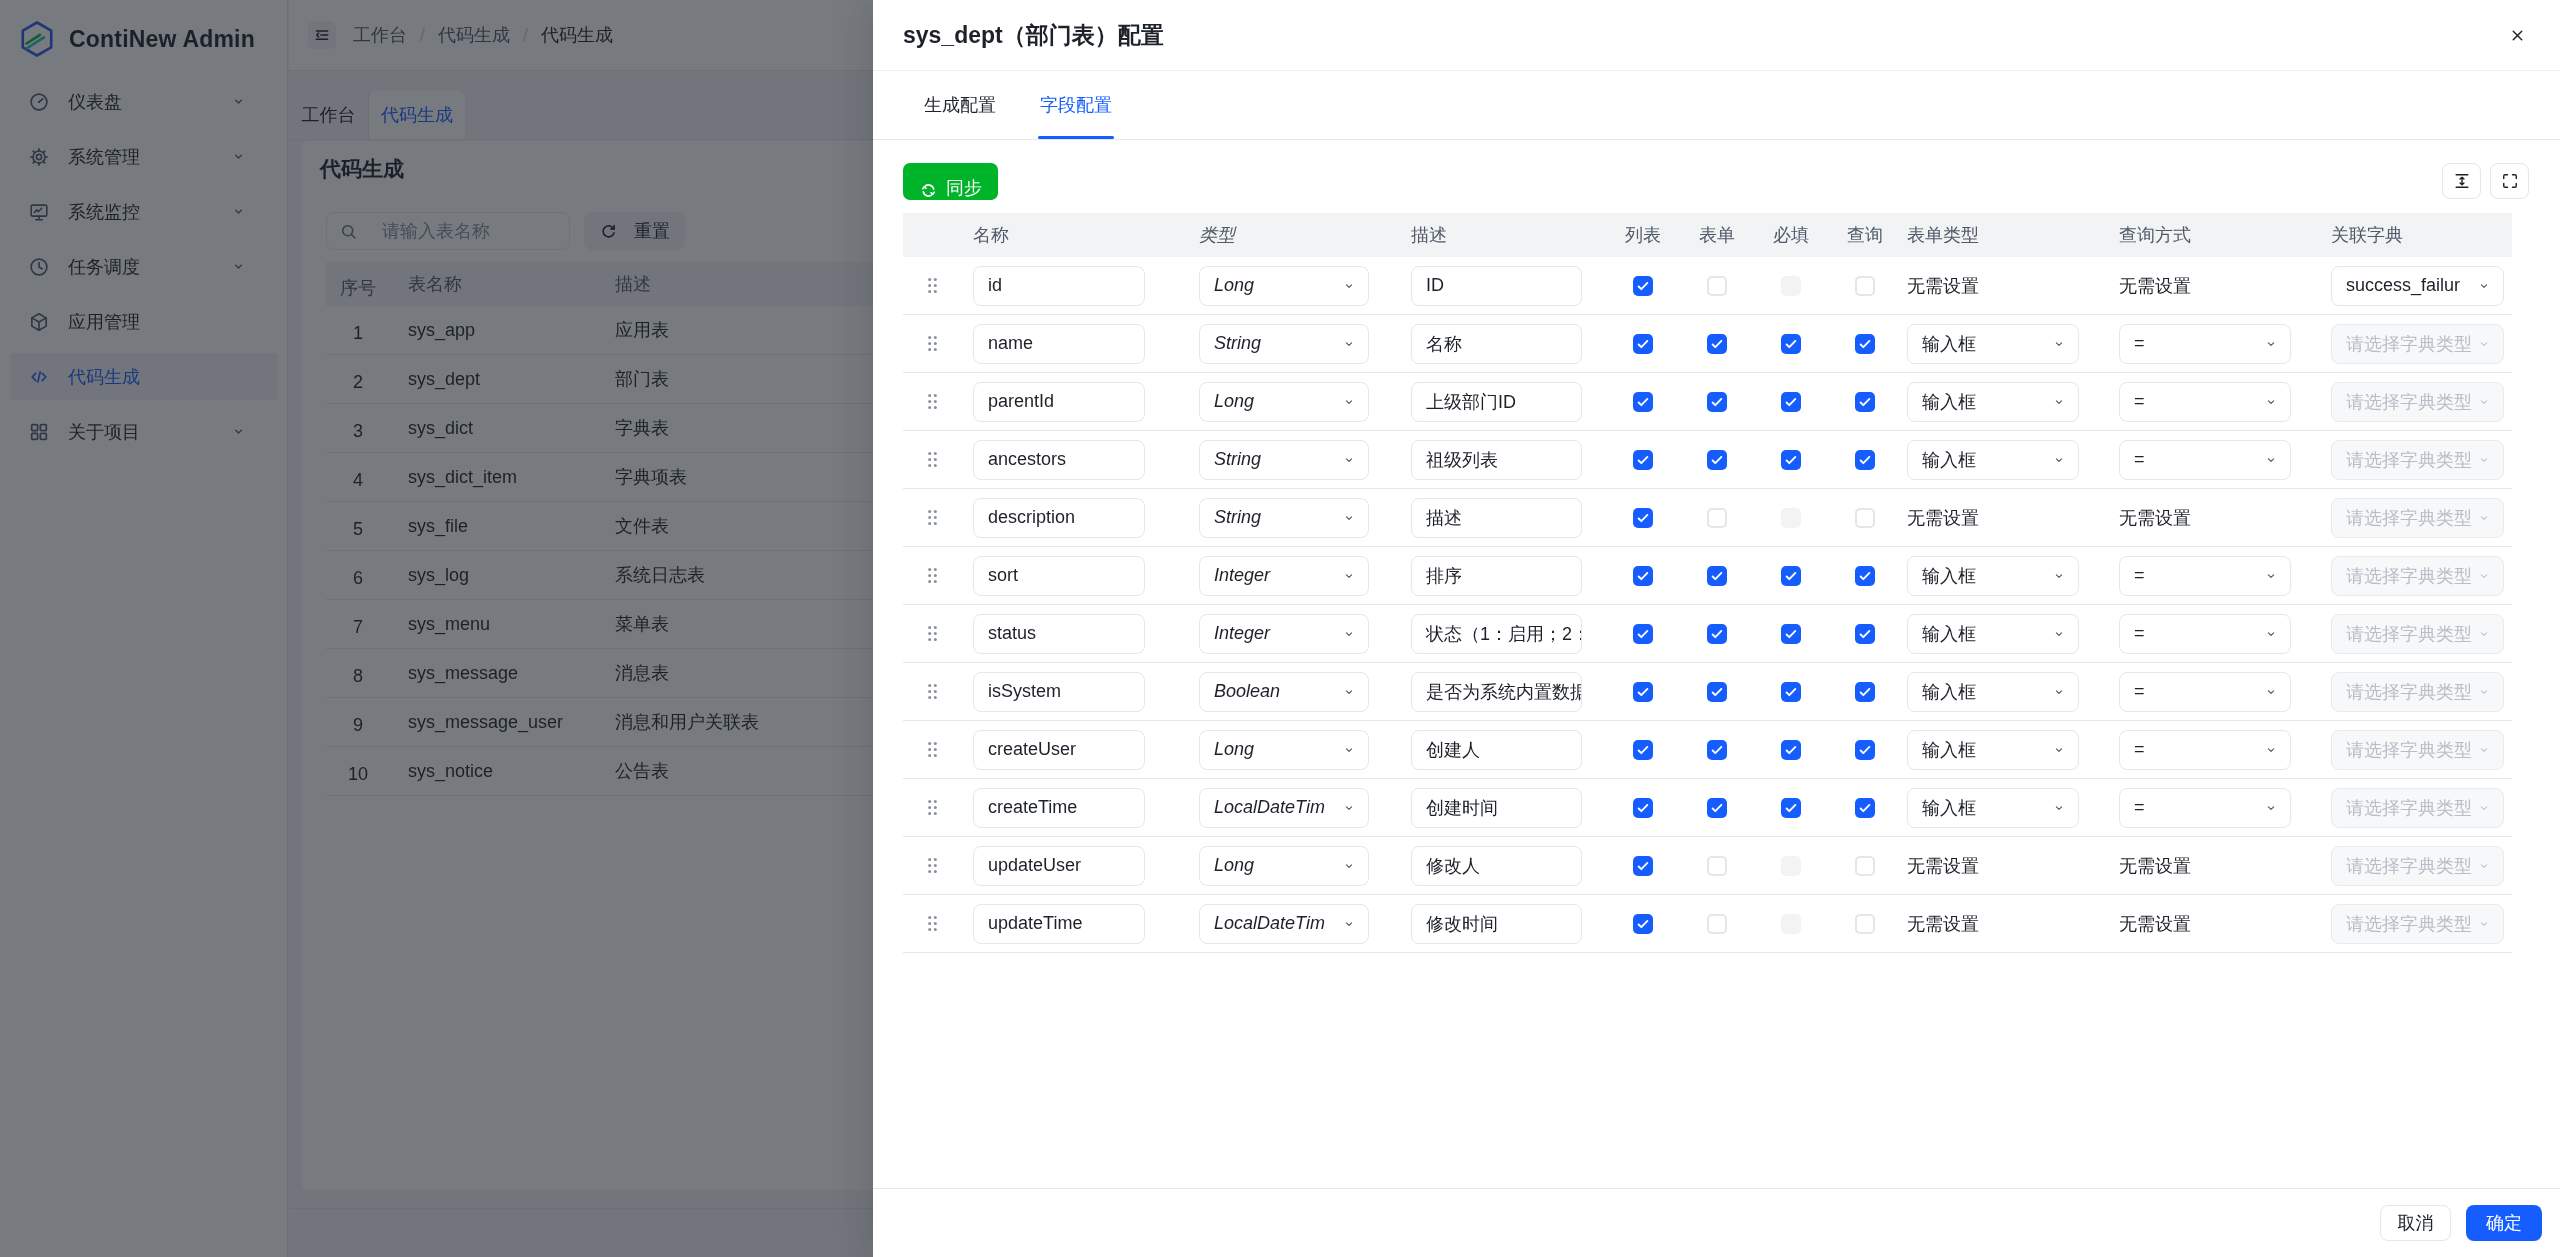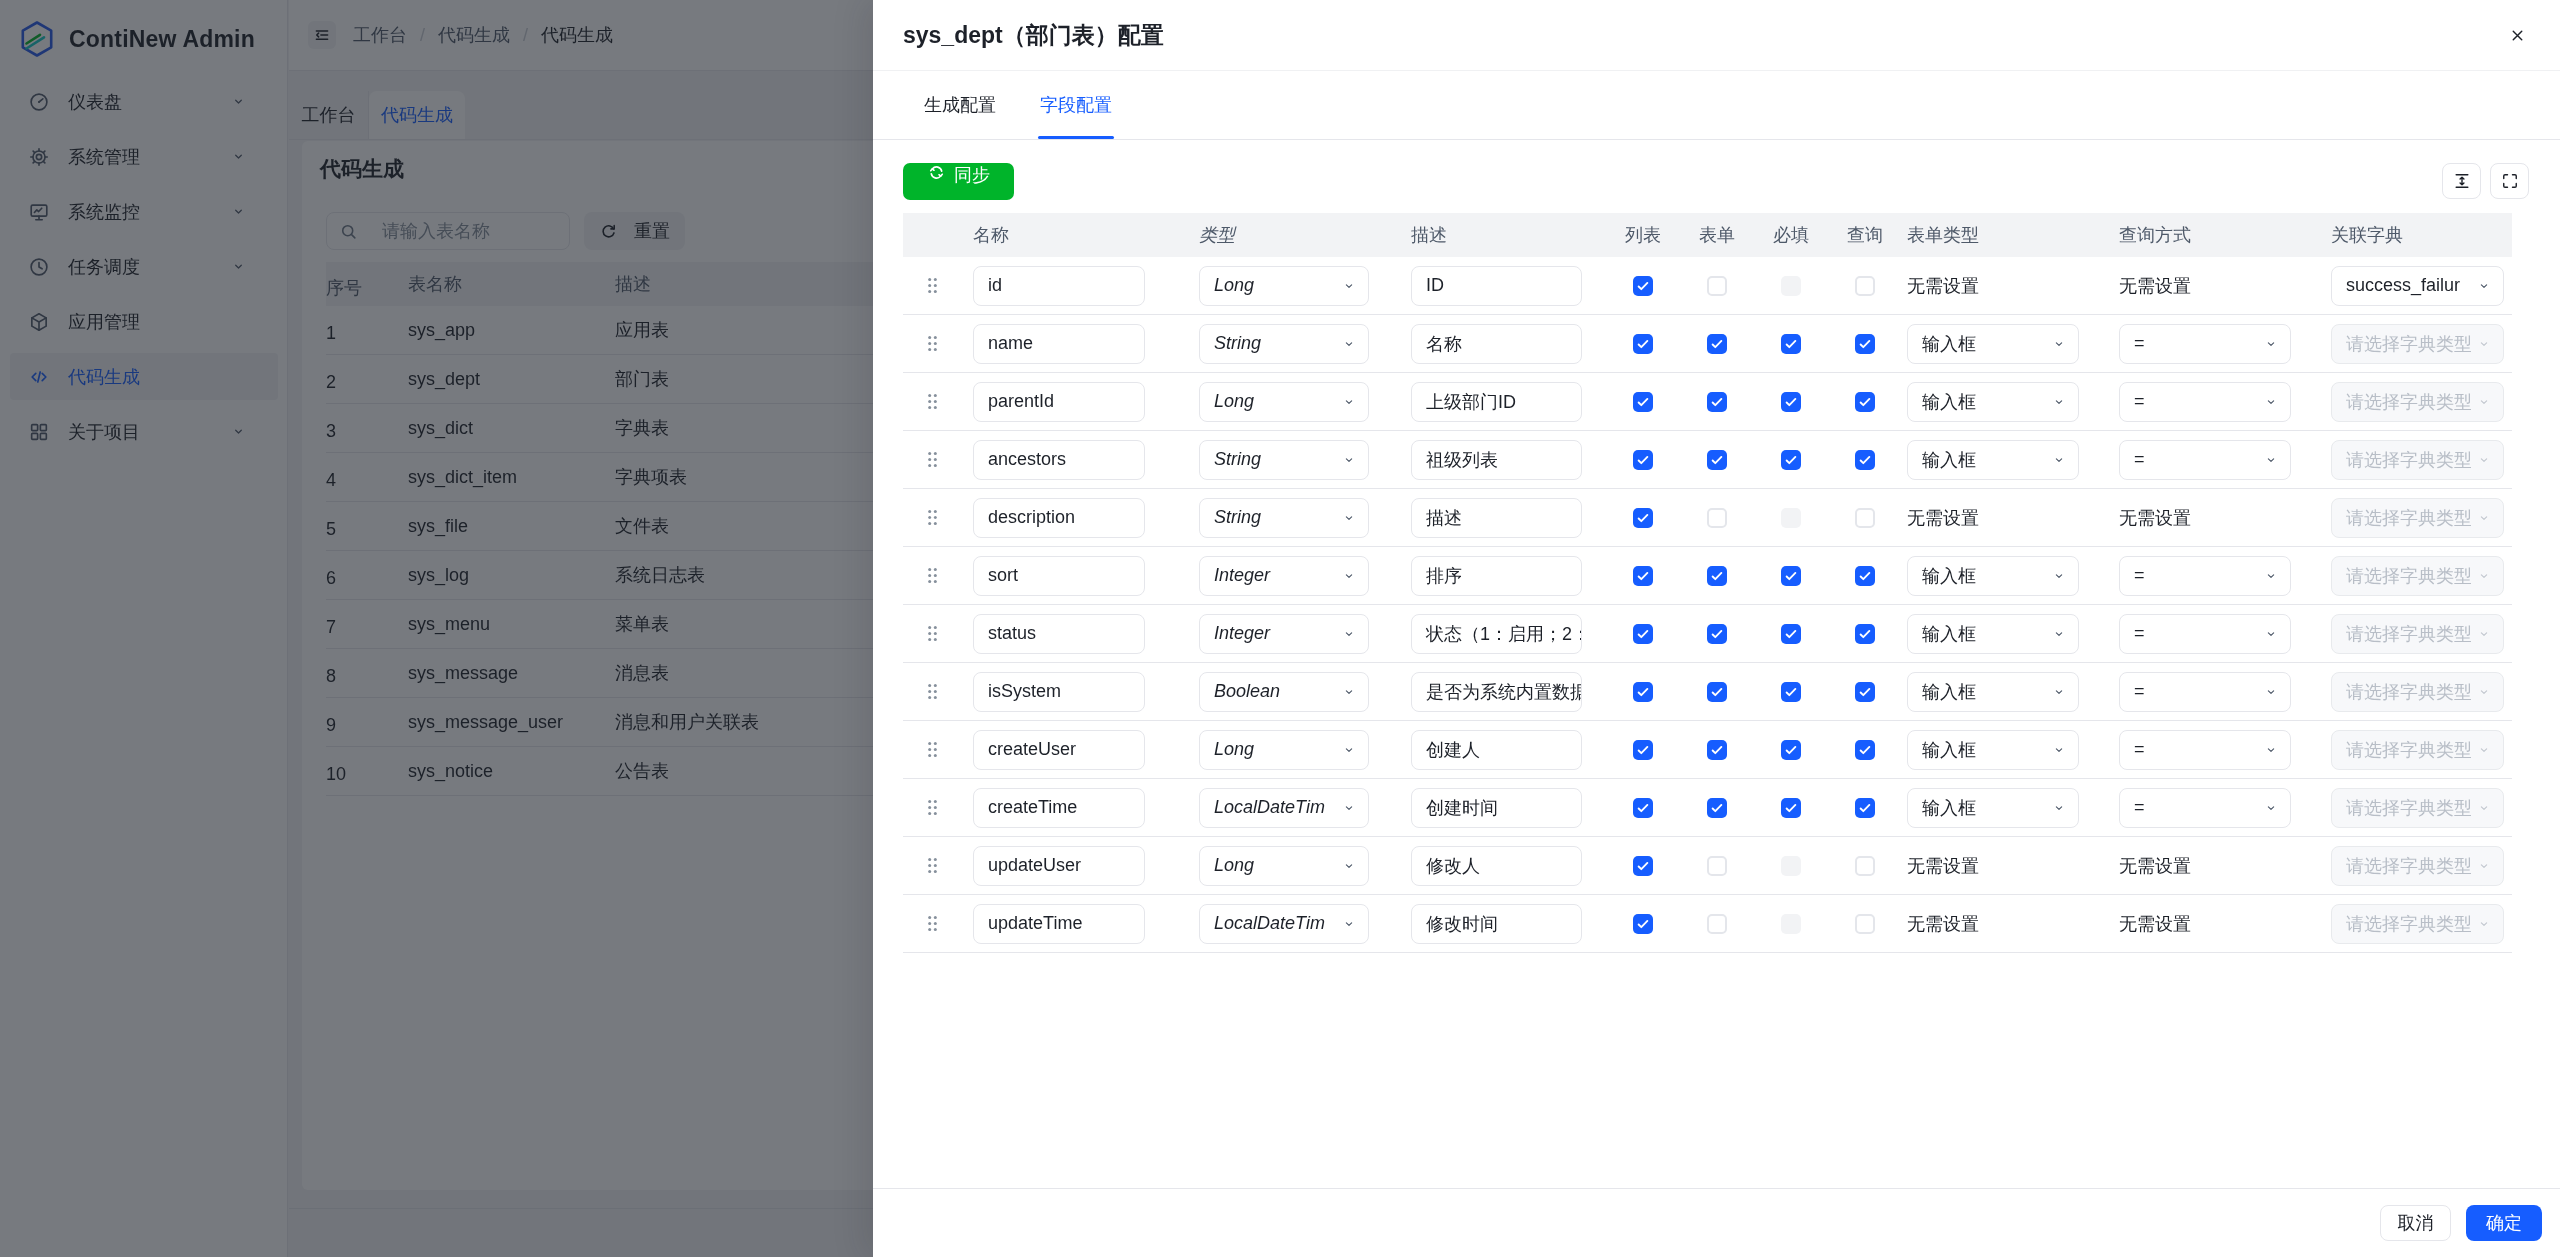--- a/index.html
+++ b/index.html
@@ -39,39 +39,39 @@
   .card{position:absolute; left:13px; top:141px; right:14px; height:1049px; background:#fff; border-radius:6px; overflow:hidden;}
   .page-title{margin:13px 0 0 18px; font-size:21px; font-weight:600; line-height:30px;}
   .searchbar{position:absolute; left:24px; top:71px; display:flex; gap:14px; align-items:center;}
   .search-input{width:244px; height:38px; border:1px solid var(--border); border-radius:8px; background:#fff; display:flex; align-items:center; gap:24px; padding:0 12px; color:var(--ph); font-size:18px; white-space:nowrap; overflow:hidden;}
   .search-input .icon{color:#6b7785;}
   .reset-btn{height:38px; padding:0 15px; border-radius:8px; background:var(--bg); display:flex; align-items:center; gap:16px; font-size:18px; color:var(--text); cursor:pointer; white-space:nowrap;}
 
   .mtable{position:absolute; left:24px; top:121px; right:20px;}
   .mt-head{display:flex; height:44px; align-items:center; background:var(--bg); font-size:18px; color:var(--text2); font-weight:500;}
   .mt-row{display:flex; height:49px; align-items:center; border-bottom:1px solid var(--border); font-size:18px;}
-  .c-idx{width:64px; flex:0 0 auto;margin-top:7px;}
+  .c-idx{width:64px; text-align:center; flex:0 0 auto;margin-top:7px;}
   .c-name{width:207px; padding-left:18px; flex:0 0 auto; white-space:nowrap;}
   .c-desc{flex:1 1 auto; padding-left:18px; white-space:nowrap;}
   .main-bottom-line{position:absolute; left:0; right:0; top:1208px; height:1px; background:#e2e4e8;}
 
   
   .drawer-mask{position:absolute; left:0; top:0; width:873px; height:100%; background:rgba(29,33,41,.6); z-index:10;}
 
   
   .drawer{position:absolute; left:873px; top:0; right:0; height:100%; background:#fff; z-index:20; box-shadow:-10px 0 30px rgba(29,33,41,.12);}
   .d-header{height:71px; border-bottom:1px solid #f0f1f3; display:flex; align-items:center; padding:0 34px 0 30px;}
   .d-title{font-size:23px; font-weight:600; white-space:nowrap;}
   .d-close{margin-left:auto; color:#1d2129; cursor:pointer;}
   .d-tabs{height:69px; border-bottom:1px solid var(--border); display:flex; align-items:stretch; padding-left:49px; gap:40px;}
   .d-tab{display:flex; align-items:center; padding:0 2px; font-size:18px; color:var(--text); position:relative; cursor:pointer; white-space:nowrap;}
   .d-tab.active{color:var(--primary); font-weight:500;}
   .d-tab.active::after{content:""; position:absolute; left:0; right:0; bottom:0; height:3px; border-radius:2px; background:var(--primary);}
   .d-toolbar{position:absolute; left:30px; right:31px; top:162px; height:38px; display:flex; align-items:center;}
-  .sync-btn{height:37px; padding:0 24px; border-radius:7px; background:var(--success); color:#fff; display:flex; align-items:flex-start; gap:8px; font-size:18px; cursor:pointer; white-space:nowrap;}
+  .sync-btn{height:37px; padding:0 16px; border-radius:7px; background:var(--success); color:#fff; display:flex; align-items:flex-end; gap:8px; font-size:18px; cursor:pointer; white-space:nowrap;}
   .tool-right{margin-left:auto; display:flex; gap:9px;}
   .tool-btn{width:39px; height:36px; border:1px solid var(--border); border-radius:8px; background:#fff; display:flex; align-items:center; justify-content:center; color:#1d2129; cursor:pointer;}
 
   .ftable{position:absolute; left:30px; top:213px; width:1609px;}
   .ft-head{display:flex; align-items:center; height:44px; background:var(--bg); font-size:18px; color:var(--text2); font-weight:500;}
   .ft-row{display:flex; align-items:center; height:58px; border-bottom:1px solid var(--border);}
   .fcell{flex:0 0 auto; display:flex; align-items:center; overflow:hidden; white-space:nowrap;}
   .fcell-handle{width:70px; padding-left:22px; color:#86909c; cursor:grab;}
   .fcell-name{width:172px;}
   .fcell-type{width:170px; margin-left:54px;font-style:italic;}

